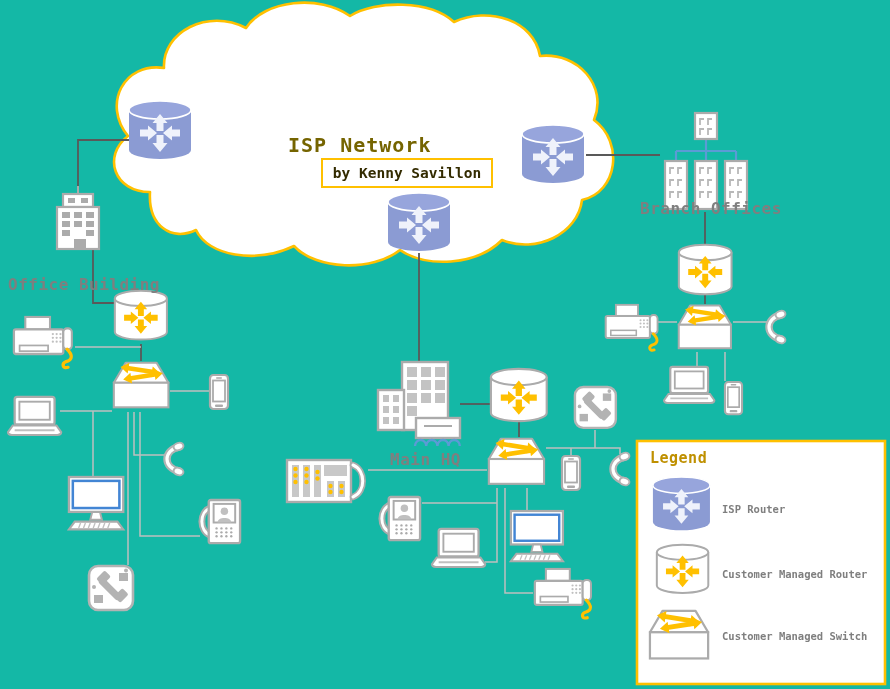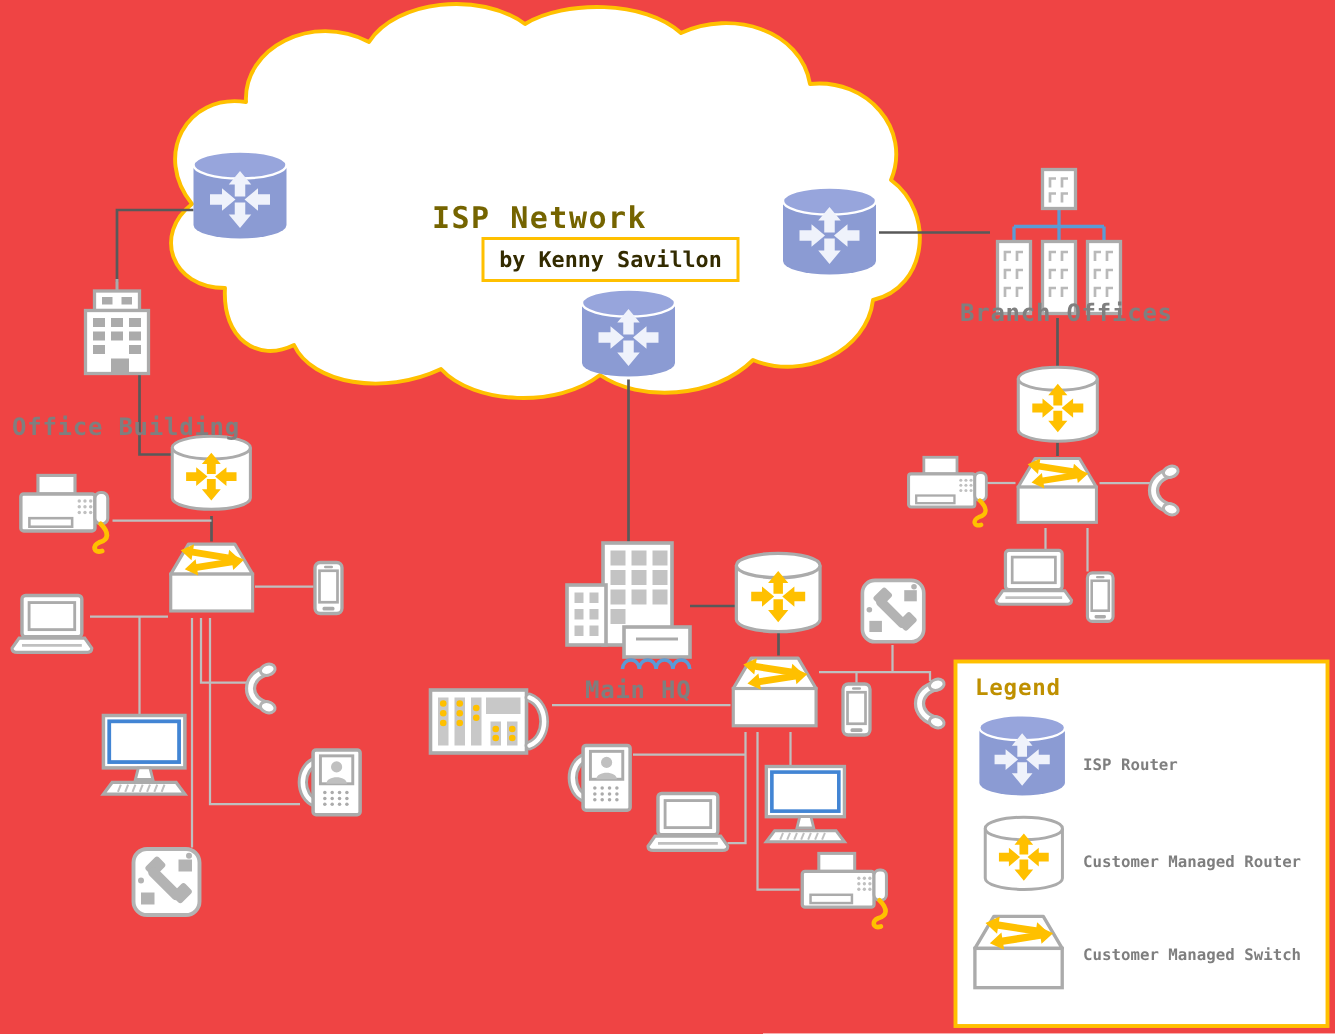--- a/index.html
+++ b/index.html
@@ -1,16 +1,16 @@
 <!DOCTYPE html>
 <html><head>
 <meta charset="utf-8">
 <style>
   html,body{margin:0;padding:0;background:#ffffff;}
-  .stage{position:relative;width:890px;height:689px;background:#ef4444;overflow:hidden;
+  .stage{position:relative;width:890px;height:689px;background:#14b8a6;overflow:hidden;
          font-family:"DejaVu Sans Mono", monospace;}
   svg{display:block;}
   text{font-family:"DejaVu Sans Mono", monospace;}
   .area-label{font-size:16px;font-weight:600;fill:#7F7F7F;letter-spacing:.5px;}
   .diagram-title{font-size:20px;font-weight:600;fill:#756400;letter-spacing:1px;}
   .byline-text{font-size:14.5px;font-weight:700;fill:#332B00;}
   .legend-title{font-size:15px;font-weight:700;fill:#BF9000;letter-spacing:.5px;}
   .legend-label{font-size:10.5px;font-weight:600;fill:#7F7F7F;}
 </style>
 </head>

